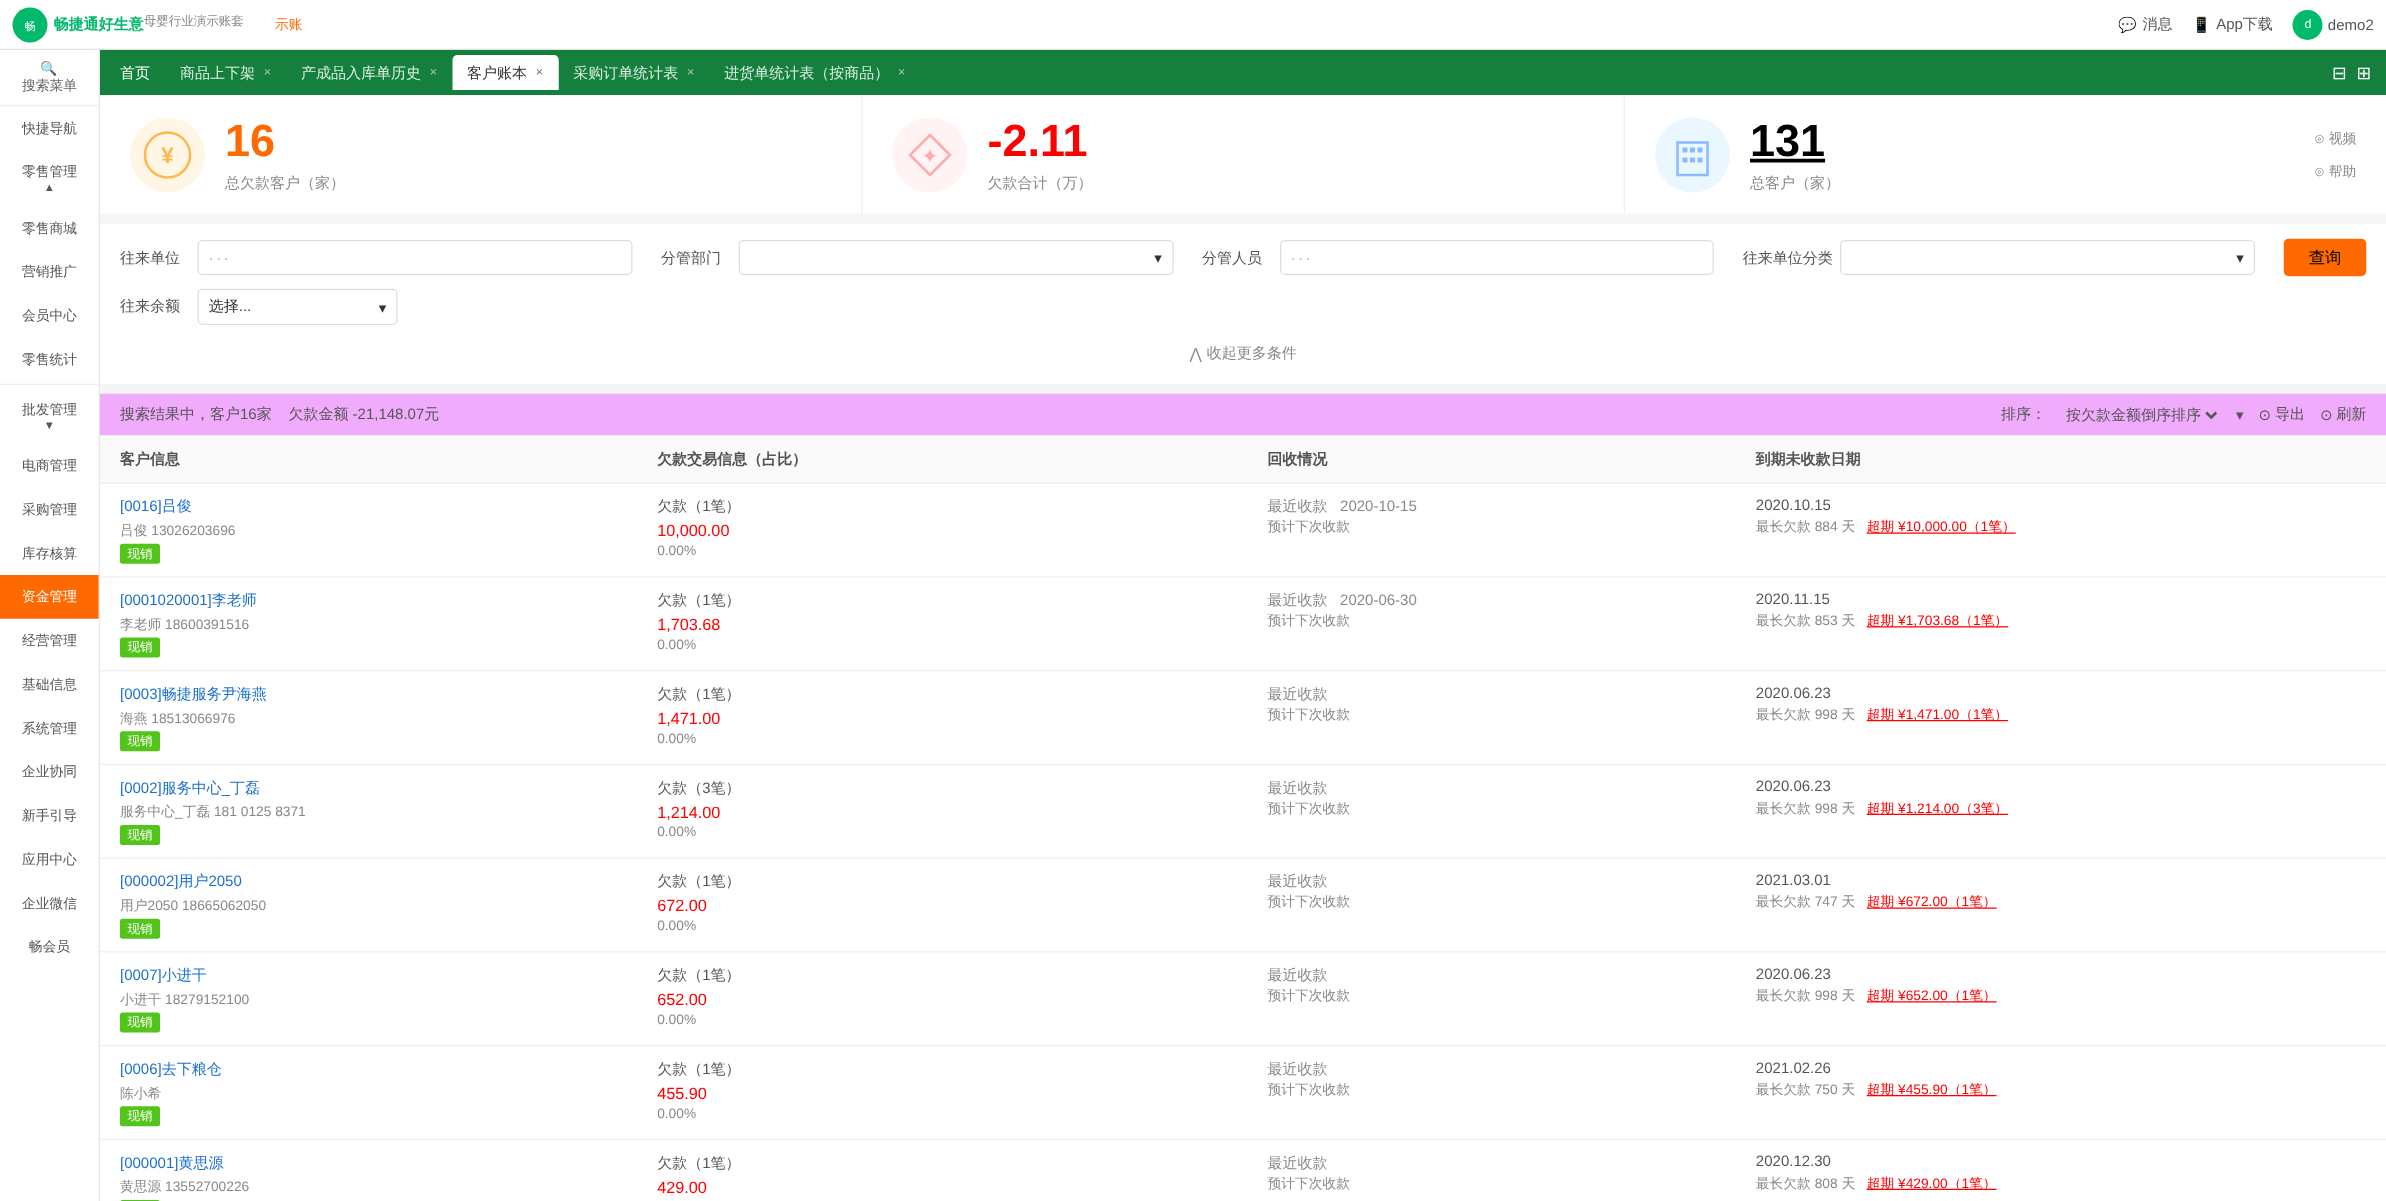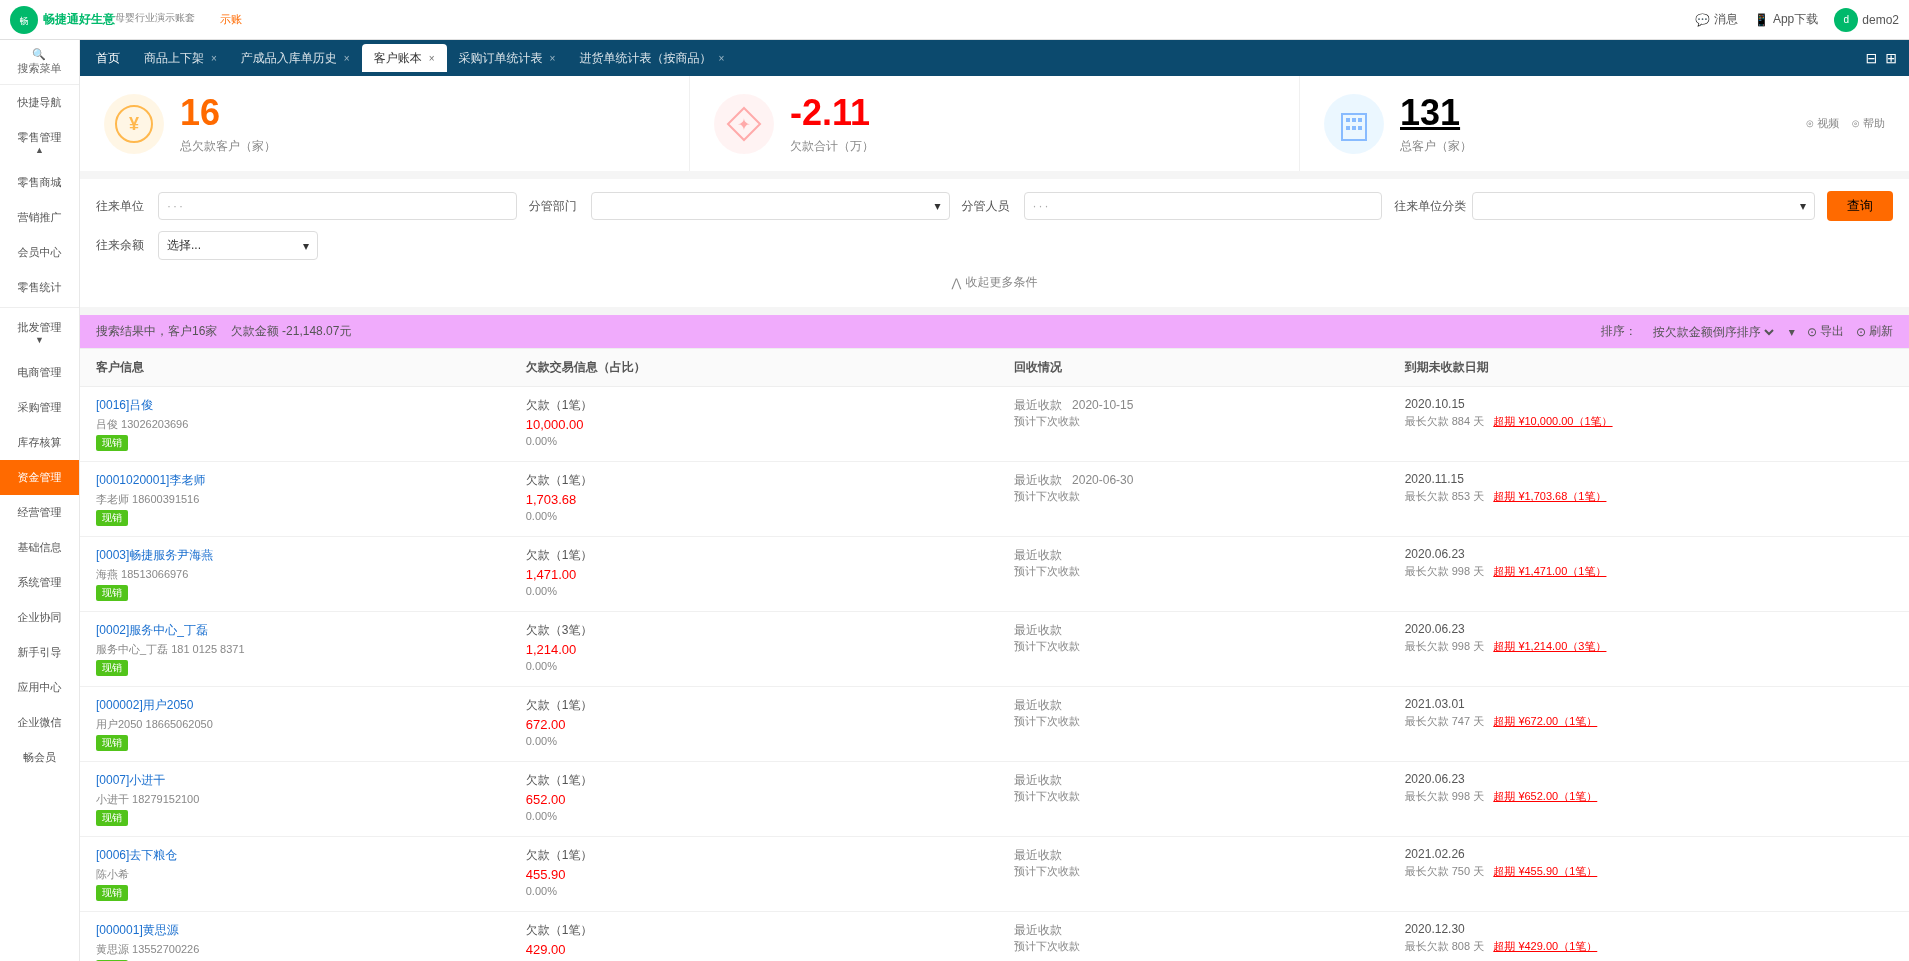--- a/index.html
+++ b/index.html
@@ -18,21 +18,21 @@
     
     .sidebar { width: 80px; background: #fff; border-right: 1px solid #e8e8e8; display: flex; flex-direction: column; overflow-y: auto; }
     .sidebar-search { padding: 8px 4px; text-align: center; font-size: 11px; color: #666; cursor: pointer; border-bottom: 1px solid #eee; }
     .sidebar-nav-item { padding: 10px 4px; text-align: center; font-size: 11px; color: #555; cursor: pointer; }
     .sidebar-nav-item.active { background: #ff6a00; color: white; }
     .sidebar-nav-item .nav-arrow { font-size: 9px; }
     .sidebar-divider { height: 1px; background: #eee; margin: 2px 0; }
 
     
     .content-area { flex: 1; display: flex; flex-direction: column; overflow: hidden; }
-    .tab-bar { display: flex; align-items: center; background: #0c4a6e; height: 36px; padding: 0 4px; }
+    .tab-bar { display: flex; align-items: center; background: #15803d; height: 36px; padding: 0 4px; }
     .tab-item { display: flex; align-items: center; padding: 0 12px; height: 28px; border-radius: 4px 4px 0 0; cursor: pointer; color: rgba(255,255,255,0.85); font-size: 12px; gap: 5px; white-space: nowrap; }
     .tab-item.active { background: #fff; color: #333; border-radius: 4px 4px 0 0; }
     .tab-item .tab-close { font-size: 10px; opacity: 0.7; margin-left: 2px; }
     .tab-bar-actions { margin-left: auto; display: flex; gap: 8px; color: white; font-size: 14px; cursor: pointer; padding-right: 8px; }
 
     
     .page-content { flex: 1; overflow-y: auto; background: #f5f5f5; }
 
     
     .stats-row { display: flex; background: #fff; margin-bottom: 8px; }
@@ -41,25 +41,25 @@
     .stat-icon { width: 60px; height: 60px; border-radius: 50%; display: flex; align-items: center; justify-content: center; }
     .stat-icon-orange { background: rgba(255,165,0,0.1); }
     .stat-icon-pink { background: rgba(255,100,100,0.08); }
     .stat-icon-blue { background: rgba(0,150,255,0.08); }
     .stat-info { display: flex; flex-direction: column; gap: 4px; }
     .stat-number { font-size: 36px; font-weight: bold; }
     .stat-number.orange { color: #ff6a00; }
     .stat-number.red { color: #f00; }
     .stat-number.black { color: #000; text-decoration: underline; }
     .stat-label { font-size: 12px; color: #888; }
-    .stat-card-right { margin-left: auto; display: flex; gap: 12px; align-items: flex-start; font-size: 12px; color: #888; }
+    .stat-card-right { margin-left: auto; display: flex; gap: 12px; align-items: flex-start; font-size: 12px; color: #888; flex-direction: column; }
 
     
     .filter-area { background: #fff; padding: 12px 16px; margin-bottom: 8px; }
-    .filter-row { display: flex; align-items: center; gap: 12px; margin-bottom: 10px; justify-content: center; }
+    .filter-row { display: flex; align-items: center; gap: 23px; margin-bottom: 10px; justify-content: center; }
     .filter-item { display: flex; align-items: center; gap: 6px; flex: 1; }
     .filter-label { font-size: 12px; color: #555; white-space: nowrap; min-width: 56px; }
     .filter-input { flex: 1; border: 1px solid #ddd; border-radius: 4px; padding: 5px 8px; font-size: 12px; color: #333; display: flex; align-items: center; justify-content: space-between; cursor: pointer; min-height: 28px; }
     .filter-input .dots { color: #aaa; letter-spacing: 2px; }
     .filter-btn { background: #ff6a00; color: #000000; border: none; border-radius: 4px; padding: 6px 20px; cursor: pointer; font-size: 13px; white-space: nowrap; }
     .filter-collapse { display: flex; justify-content: center; align-items: center; gap: 4px; color: #888; font-size: 12px; cursor: pointer; padding: 4px 0; }
 
     
     .result-bar { background: #f0abfc; padding: 8px 16px; display: flex; align-items: center; justify-content: space-between; font-size: 12px; color: #555; border-bottom: 1px solid #eee; }
     .result-bar-actions { display: flex; gap: 12px; align-items: center; }

